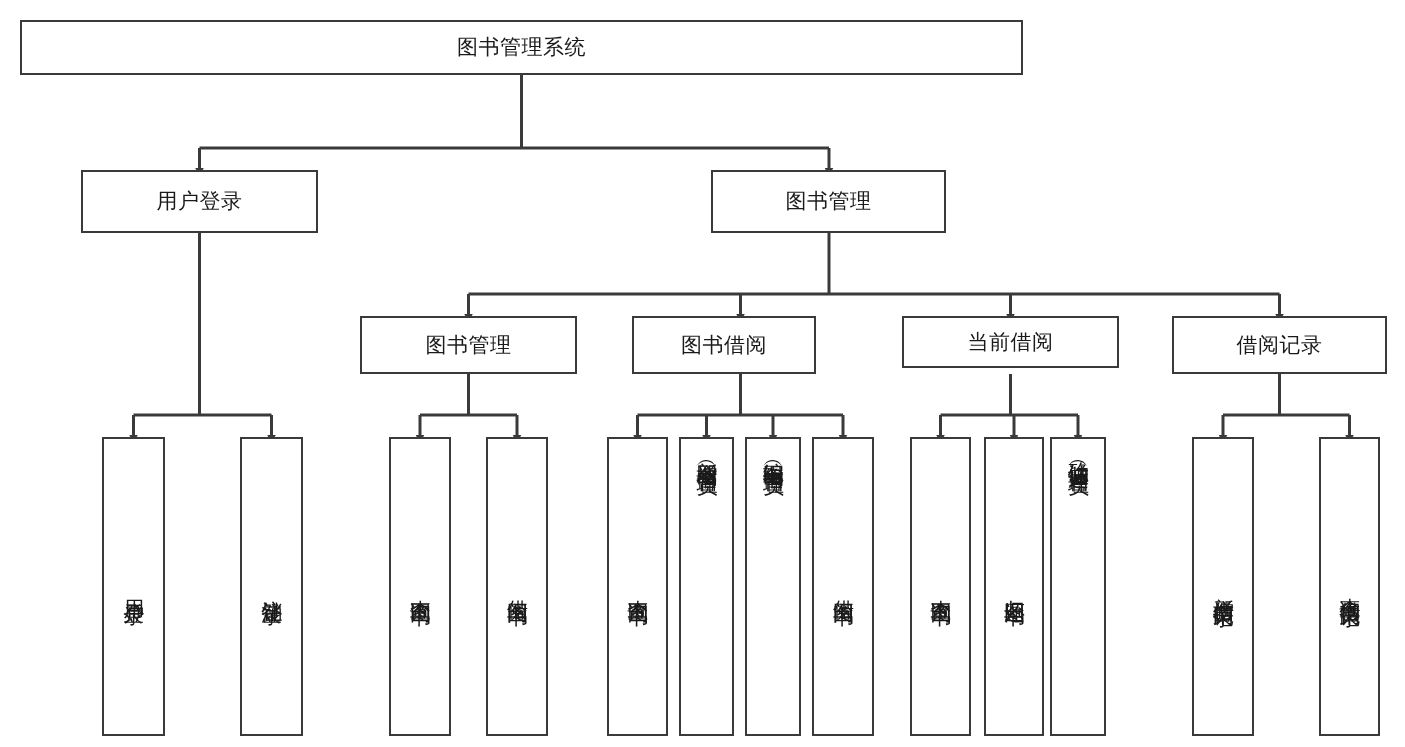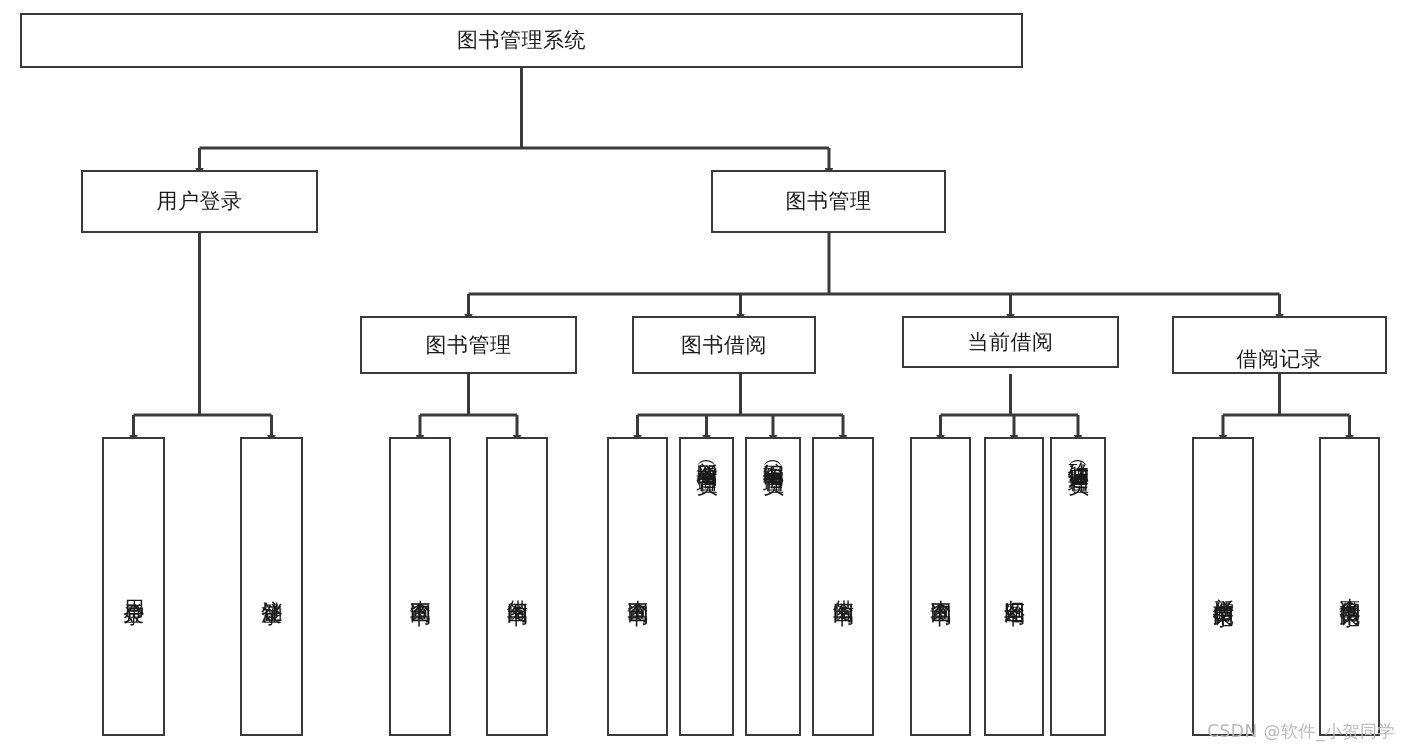--- a/index.html
+++ b/index.html
@@ -116,39 +116,39 @@
         <path d="M1014,415 L1014,436" marker-end="url(#arrowhead)"></path>
         <path d="M1078,415 L1078,436" marker-end="url(#arrowhead)"></path>
         <path d="M1279.5,374 L1279.5,415"></path>
         <path d="M1223,415 L1349.5,415"></path>
         <path d="M1223,415 L1223,436" marker-end="url(#arrowhead)"></path>
         <path d="M1349.5,415 L1349.5,436" marker-end="url(#arrowhead)"></path>
       </g>
   </svg>
 
   <div id="node-layer">
-      <div class="node horiz" style="left: 20px; top: 13px; width: 1003px; height: 55px;">
+      <div class="node horiz" style="left: 20px; top: 20px; width: 1003px; height: 55px;">
         <span class="label">图书管理系统</span>
       </div>
       <div class="node horiz" style="left: 81px; top: 170px; width: 237px; height: 63px;">
         <span class="label">用户登录</span>
       </div>
       <div class="node horiz" style="left: 711px; top: 170px; width: 235px; height: 63px;">
         <span class="label">图书管理</span>
       </div>
       <div class="node horiz" style="left: 360px; top: 316px; width: 217px; height: 58px;">
         <span class="label">图书管理</span>
       </div>
       <div class="node horiz" style="left: 632px; top: 316px; width: 184px; height: 58px;">
         <span class="label">图书借阅</span>
       </div>
       <div class="node horiz" style="left: 902px; top: 316px; width: 217px; height: 52px;">
         <span class="label">当前借阅</span>
       </div>
-      <div class="node horiz" style="left: 1172px; top: 316px; width: 215px; height: 58px; align-items: flex-end;">
+      <div class="node horiz" style="left: 1172px; top: 316px; width: 215px; height: 58px;">
         <span class="label">借阅记录</span>
       </div>
       <div class="node vert centered" style="left: 102px; top: 437px; width: 63px; height: 299px;">
         <span class="label">用户登录</span>
       </div>
       <div class="node vert centered" style="left: 240px; top: 437px; width: 63px; height: 299px;">
         <span class="label">注销登录</span>
       </div>
       <div class="node vert centered" style="left: 389px; top: 437px; width: 62px; height: 299px;">
         <span class="label">查询图书</span>
@@ -178,14 +178,13 @@
         <span class="label">确认归还（管理员）</span>
       </div>
       <div class="node vert centered" style="left: 1192px; top: 437px; width: 62px; height: 299px;">
         <span class="label">新增借阅记录</span>
       </div>
       <div class="node vert centered" style="left: 1319px; top: 437px; width: 61px; height: 299px;">
         <span class="label">查询借阅记录</span>
       </div>
     </div>
 
-  <div id="watermark">CSDN @软件_小贺同学</div>
 </div>
 
 </body></html>

